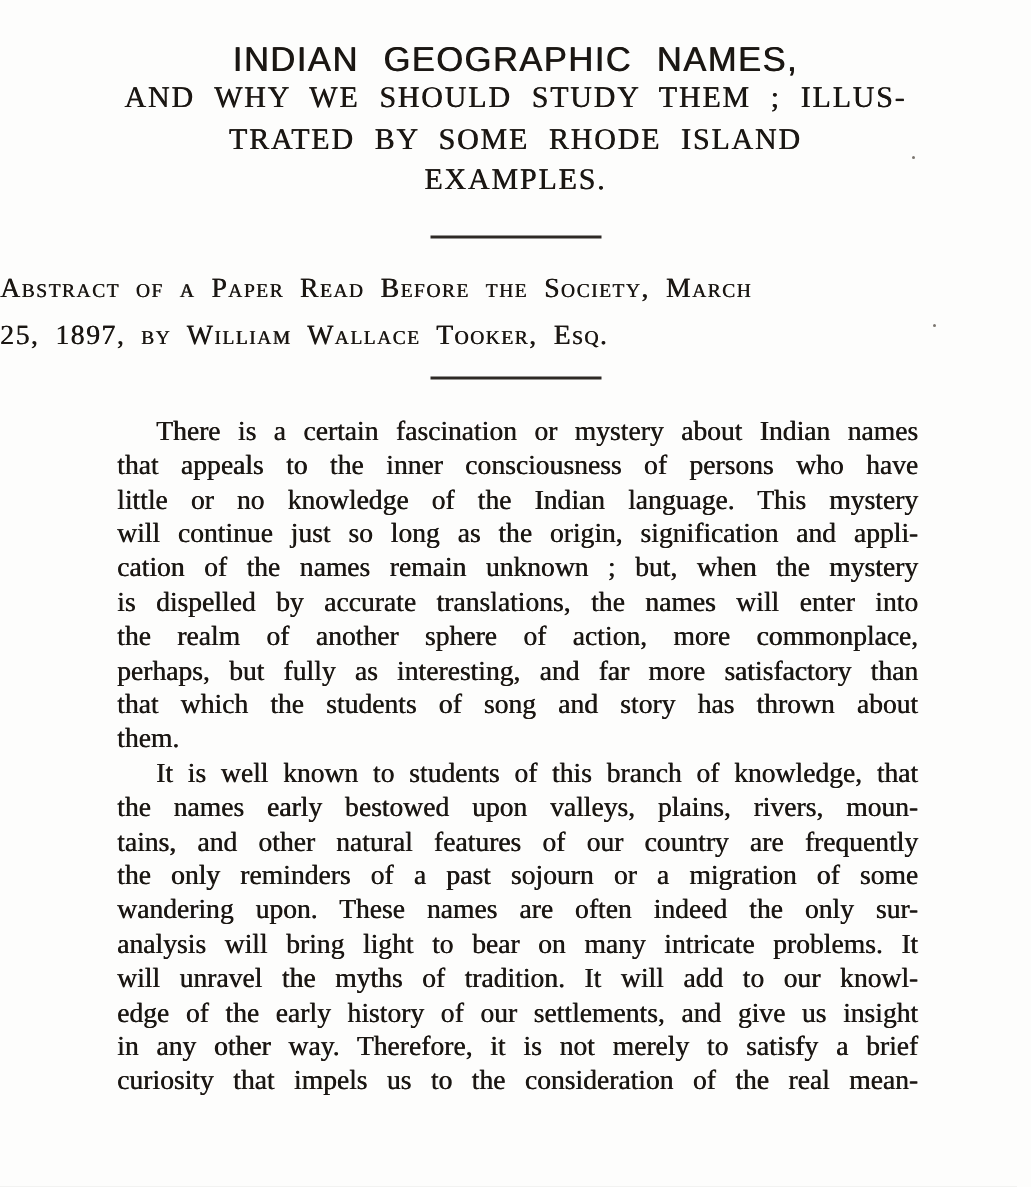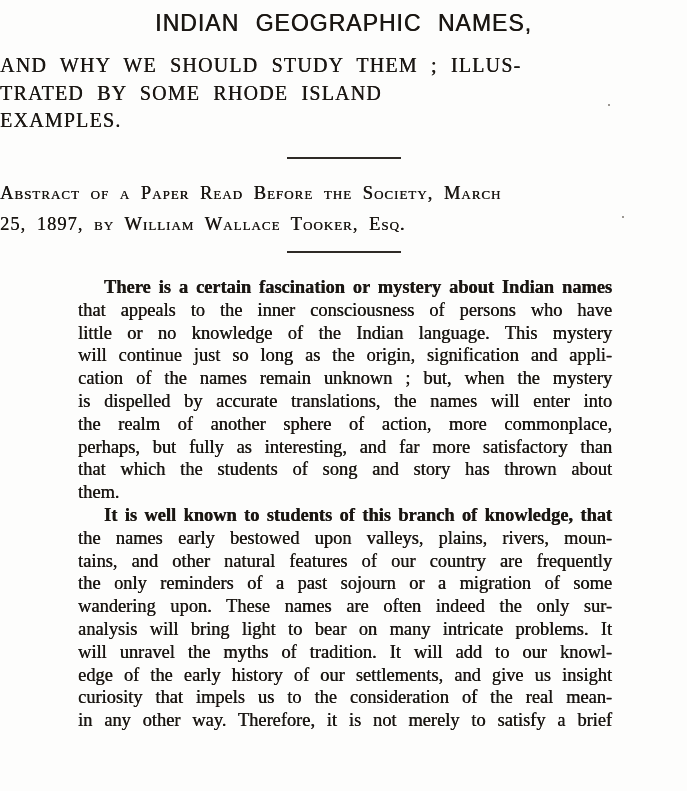--- a/index.html
+++ b/index.html
@@ -9,34 +9,34 @@
     height: 791px;
     background: #fdfdfc;
     font-family: "Liberation Serif", serif;
     color: #1b1713;
     overflow: hidden;
     text-shadow: 0.35px 0 0 currentColor; 
   }
   .title {
     position: absolute;
     top: 9px; left: 0; right: 0;
-    margin: 0;
+    margin: 16px;
     text-align: center;
     font-family: "Liberation Sans", sans-serif;
     font-weight: normal;
     font-size: 23px;
     line-height: 28px;
     letter-spacing: 1px;
     word-spacing: 9px;
     text-shadow: 0.5px 0 0 currentColor;
   }
   .subtitle {
     position: absolute;
     top: 52px; left: 0; right: 0;
-    text-align: left;
+    text-align: center;
     font-size: 20px;
     line-height: 27.5px;
     letter-spacing: 1.2px;
     word-spacing: 7px;
   }
   .byline {
     position: absolute;
     top: 178px; left: 0; right: 0;
     text-align: left;
     font-variant: small-caps;
@@ -60,21 +60,21 @@
     top: 276px;
     left: 78px;
     width: 534px;
     font-size: 18.4px;
     line-height: 22.8px;
   }
   .line {
     text-align: justify;
     text-align-last: justify;
   }
-  .line.indent { padding-left: 26px; font-weight: bold; }
+  .line.indent { padding-left: 26px; }
   .line.flush { text-align-last: left; }
   .speck {
     position: absolute;
     width: 2px; height: 2px;
     border-radius: 50%;
     background: #5a544c;
     opacity: 0.8;
   }
   .speck-1 { left: 608px; top: 104px; }
   .speck-2 { left: 622px; top: 216px; }
@@ -113,20 +113,20 @@
       <div class="line">that which the students of song and story has thrown about</div>
       <div class="line flush">them.</div>
       <div class="line indent">It is well known to students of this branch of knowledge, that</div>
       <div class="line">the names early bestowed upon valleys, plains, rivers, moun-</div>
       <div class="line">tains, and other natural features of our country are frequently</div>
       <div class="line">the only reminders of a past sojourn or a migration of some</div>
       <div class="line">wandering upon.  These names are often indeed the only sur-</div>
       <div class="line">analysis will bring light to bear on many intricate problems.  It</div>
       <div class="line">will unravel the myths of tradition.  It will add to our knowl-</div>
       <div class="line">edge of the early history of our settlements, and give us insight</div>
+      <div class="line">in any other way.  Therefore, it is not merely to satisfy a brief</div>
       <div class="line">curiosity that impels us to the consideration of the real mean-</div>
-      <div class="line">in any other way.  Therefore, it is not merely to satisfy a brief</div>
     </div>
 
   <div class="speck speck-1"></div>
   <div class="speck speck-2"></div>
 
 </div>
 
 </body></html>

